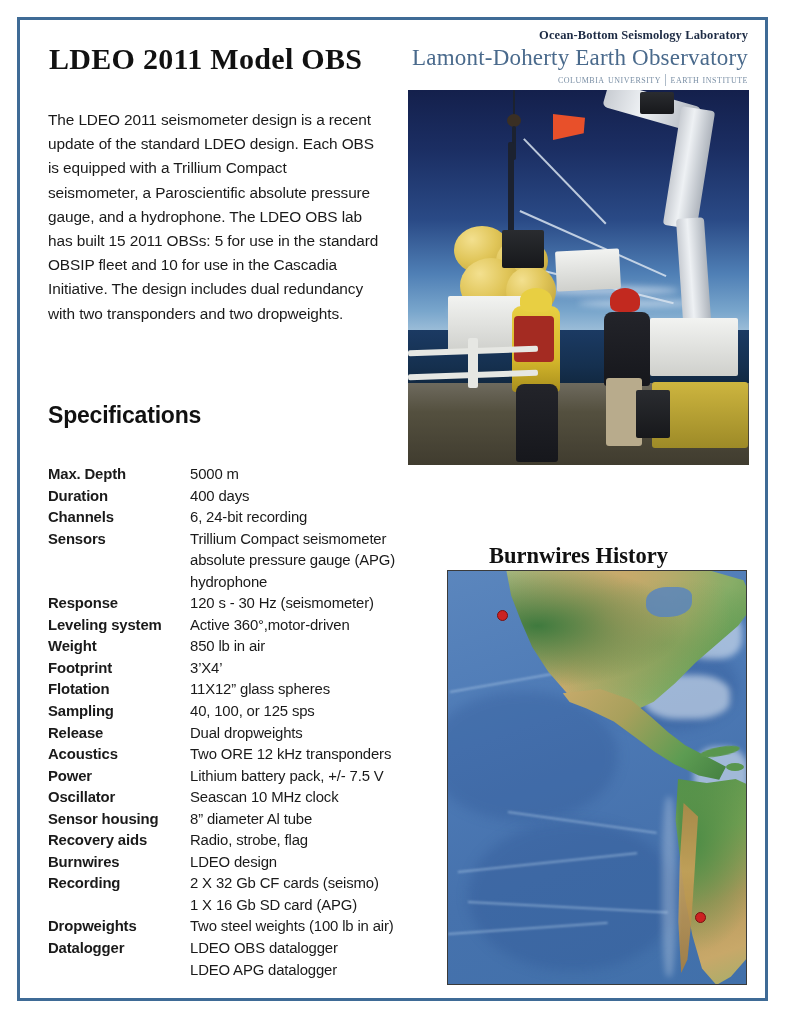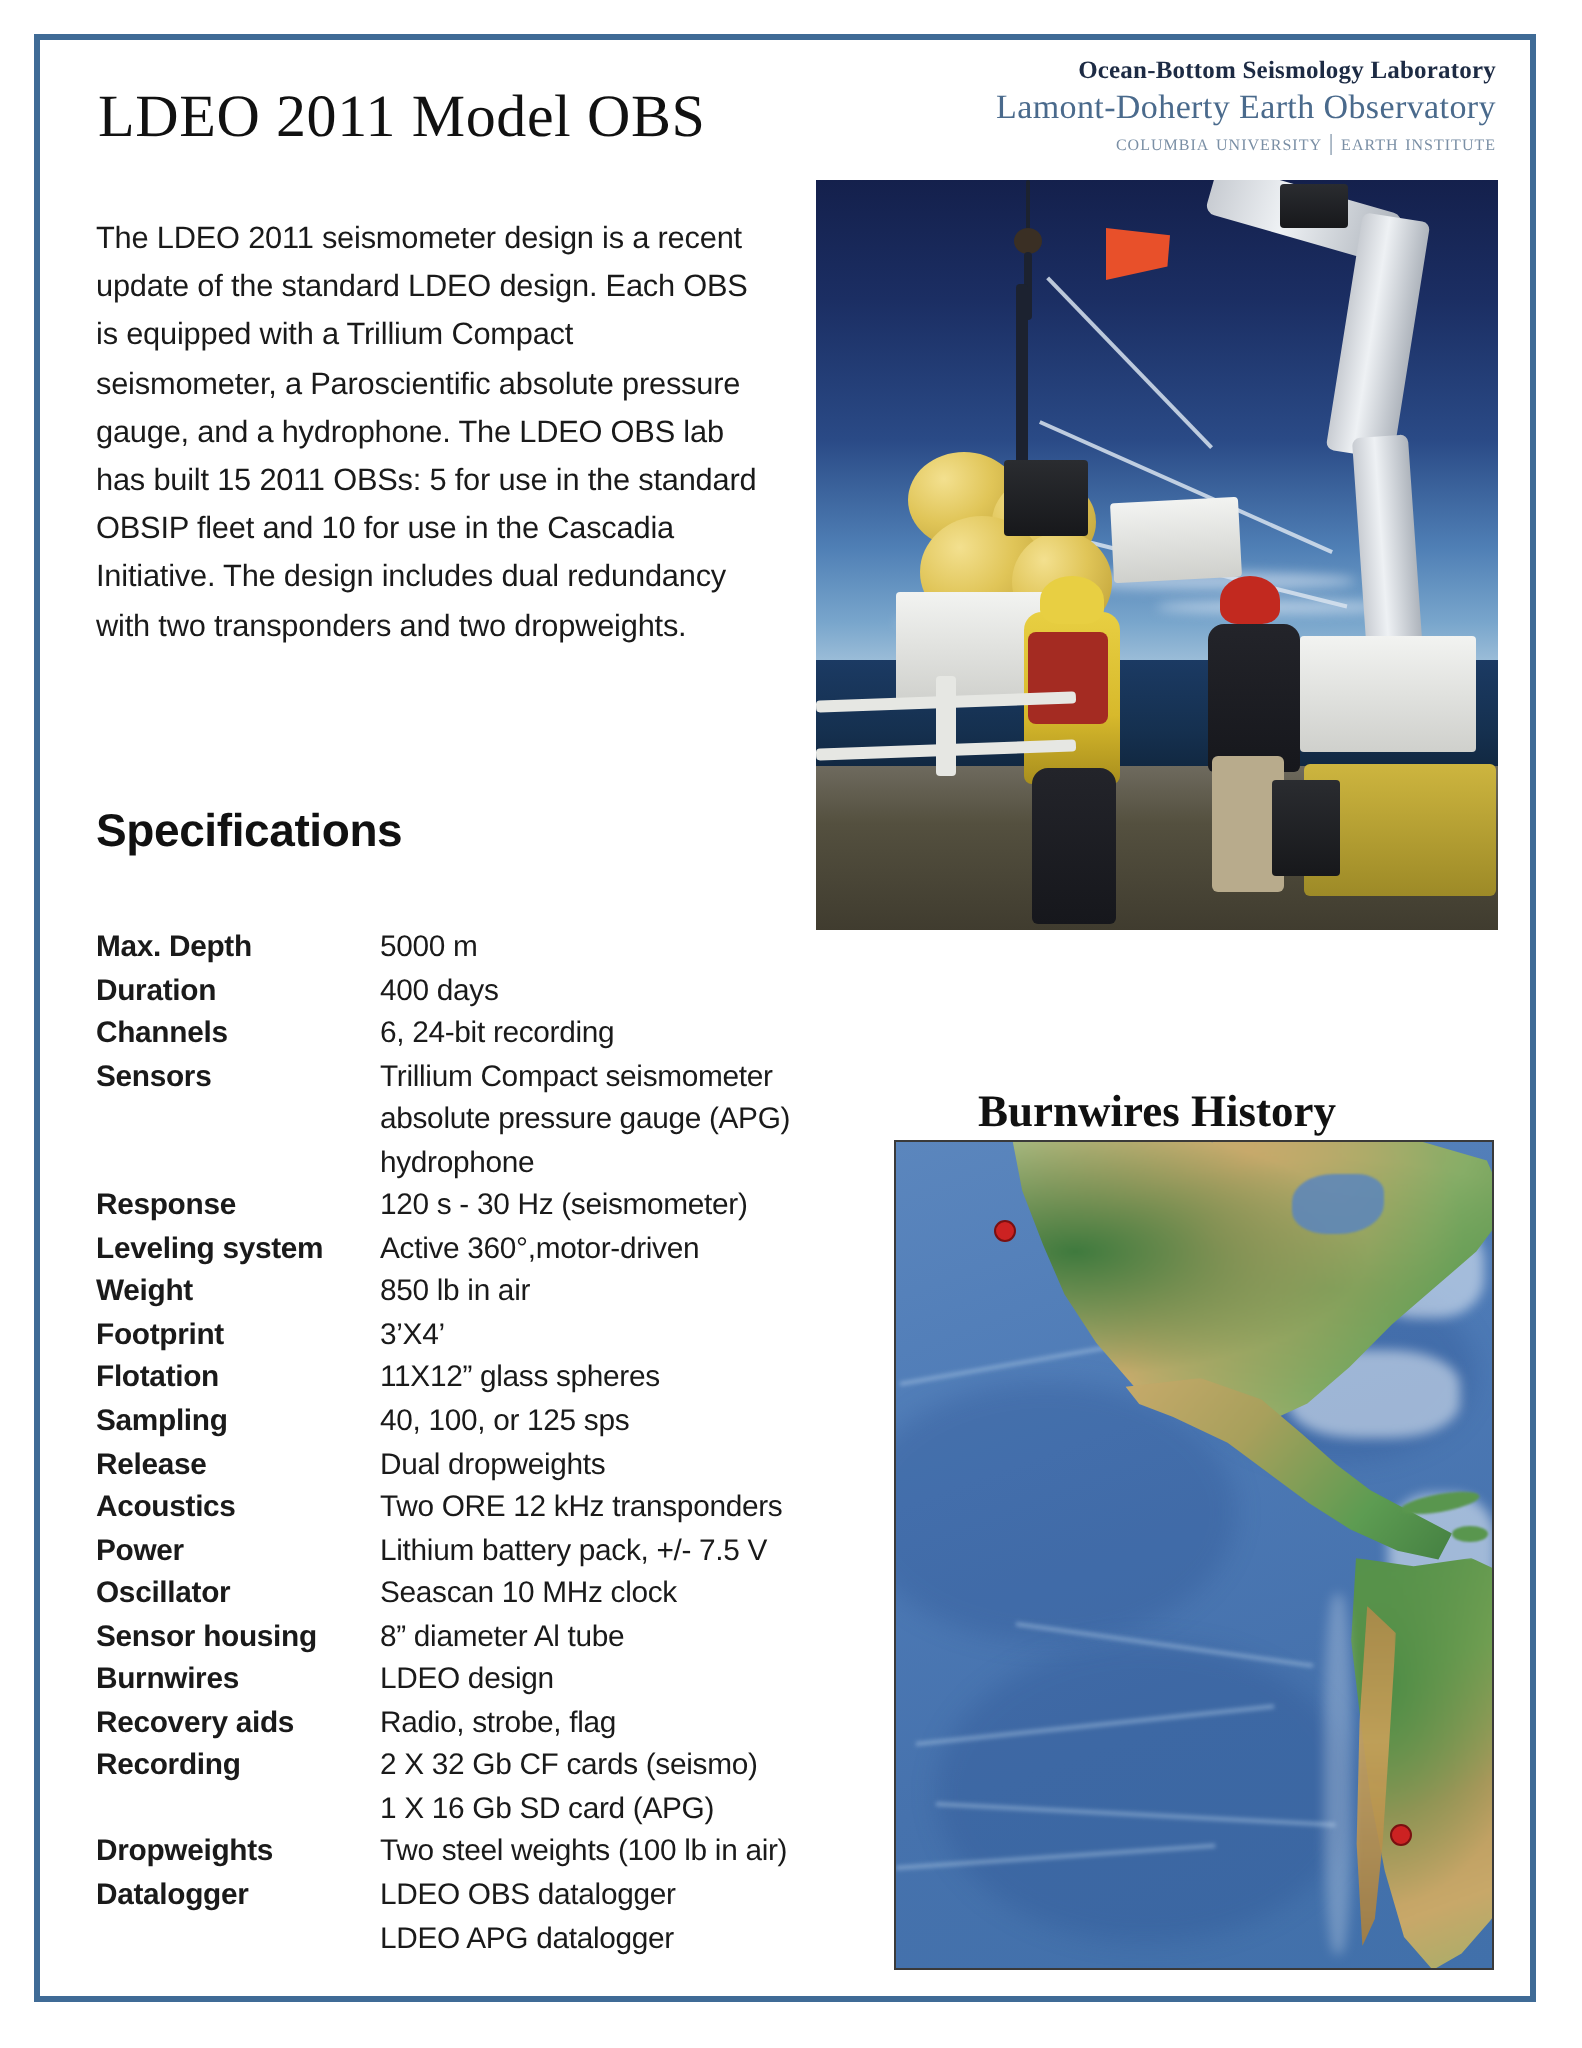--- a/index.html
+++ b/index.html
@@ -35,21 +35,21 @@
     box-sizing: border-box;
     pointer-events: none;
   }
 
   
   .doc-title {
     position: absolute;
     left: 49px;
     top: 42px;
     font-family: "Liberation Serif", serif;
-    font-weight: normal;
+    font-weight: bold;
     font-size: 30px;
     letter-spacing: 0.3px;
     color: #111111;
     white-space: nowrap;
   }
 
   .logo-block {
     position: absolute;
     right: 43px;
     top: 28px;
@@ -59,21 +59,21 @@
   .logo-line1 {
     font-family: "Liberation Serif", serif;
     font-weight: bold;
     font-size: 12.5px;
     color: #1d2b44;
     letter-spacing: 0.1px;
     white-space: nowrap;
   }
   .logo-line2 {
     font-family: "Liberation Serif", serif;
-    font-size: 17px;
+    font-size: 23px;
     color: #4a6a8c;
     letter-spacing: 0.2px;
     white-space: nowrap;
     margin-top: 1px;
   }
   .logo-line3 {
     font-family: "Liberation Serif", serif;
     font-size: 11.5px;
     color: #7a8fa5;
     letter-spacing: 0.5px;
@@ -416,26 +416,26 @@
         </tr>
         <tr>
           <td class="spec-label">Oscillator</td>
           <td class="spec-value">Seascan 10 MHz clock</td>
         </tr>
         <tr>
           <td class="spec-label">Sensor housing</td>
           <td class="spec-value">8” diameter Al tube</td>
         </tr>
         <tr>
+          <td class="spec-label">Recovery aids</td>
+          <td class="spec-value">Radio, strobe, flag</td>
+        </tr>
+        <tr>
           <td class="spec-label">Burnwires</td>
           <td class="spec-value">LDEO design</td>
-        </tr>
-        <tr>
-          <td class="spec-label">Recovery aids</td>
-          <td class="spec-value">Radio, strobe, flag</td>
         </tr>
         <tr>
           <td class="spec-label">Recording</td>
           <td class="spec-value">2 X 32 Gb CF cards (seismo)
 1 X 16 Gb SD card (APG)</td>
         </tr>
         <tr>
           <td class="spec-label">Dropweights</td>
           <td class="spec-value">Two steel weights (100 lb in air)</td>
         </tr>

